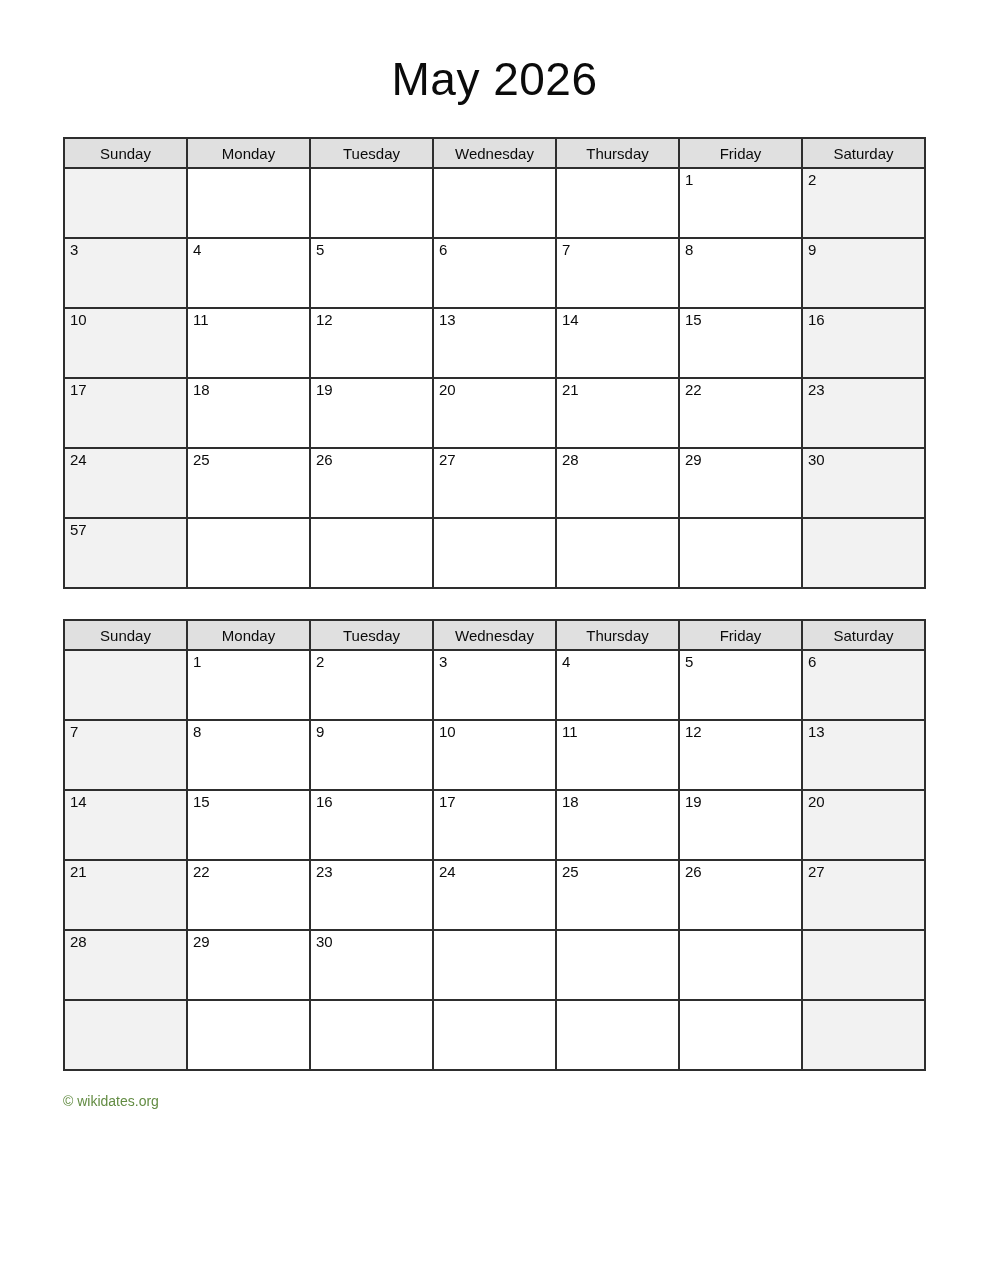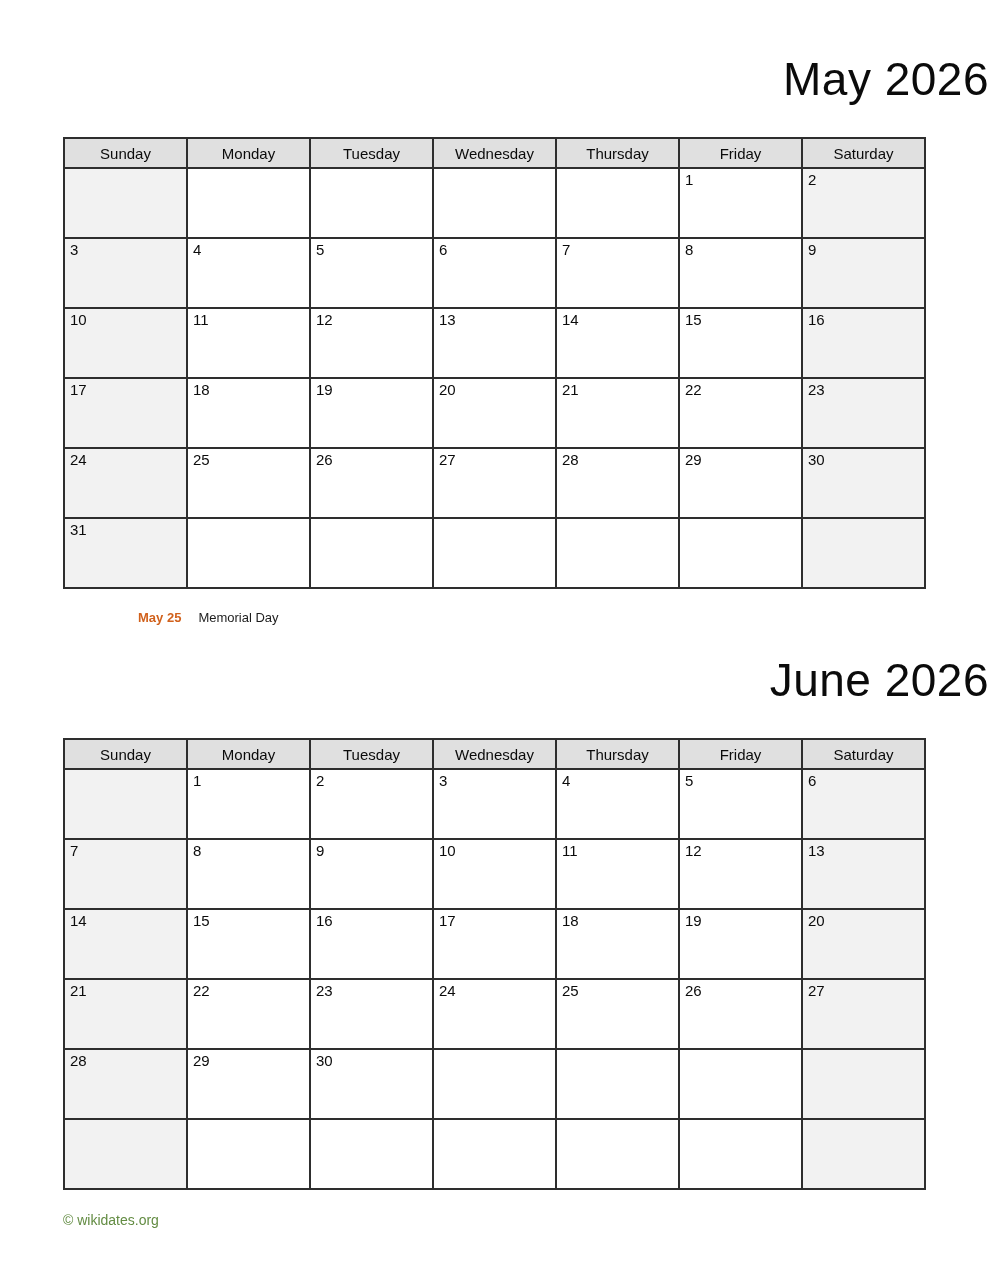--- a/index.html
+++ b/index.html
@@ -13,21 +13,21 @@
   }
   .page {
     width: 989px;
     height: 1280px;
     padding-top: 52px;
     overflow: hidden;
   }
   .month-title {
     font-size: 46px;
     font-weight: 400;
-    text-align: right;
+    text-align: center;
     color: #0b0b0b;
     letter-spacing: 0.5px;
     line-height: 1.2;
   }
   .cal-wrap {
     width: 863px;
     margin-left: 63px;
   }
   table.cal {
     border-collapse: collapse;
@@ -145,38 +145,34 @@
             <tr>
               <td class="weekend">24</td>
               <td>25</td>
               <td>26</td>
               <td>27</td>
               <td>28</td>
               <td>29</td>
               <td class="weekend">30</td>
             </tr>
             <tr>
-              <td class="weekend">31</td>
+              <td class="weekend">57</td>
               <td></td>
               <td></td>
               <td></td>
               <td></td>
               <td></td>
               <td class="weekend"></td>
             </tr>
           </tbody>
         </table>
     </div>
-    <div class="holiday-note">
-      <span class="holiday-date">May 25</span><span class="holiday-name">Memorial Day</span>
-    </div>
   </section>
 
   <section class="month month-june">
-    <h1 class="month-title">June 2026</h1>
     <div class="cal-wrap">
       <table class="cal">
           <thead>
             <tr>
               <th>Sunday</th>
               <th>Monday</th>
               <th>Tuesday</th>
               <th>Wednesday</th>
               <th>Thursday</th>
               <th>Friday</th>

